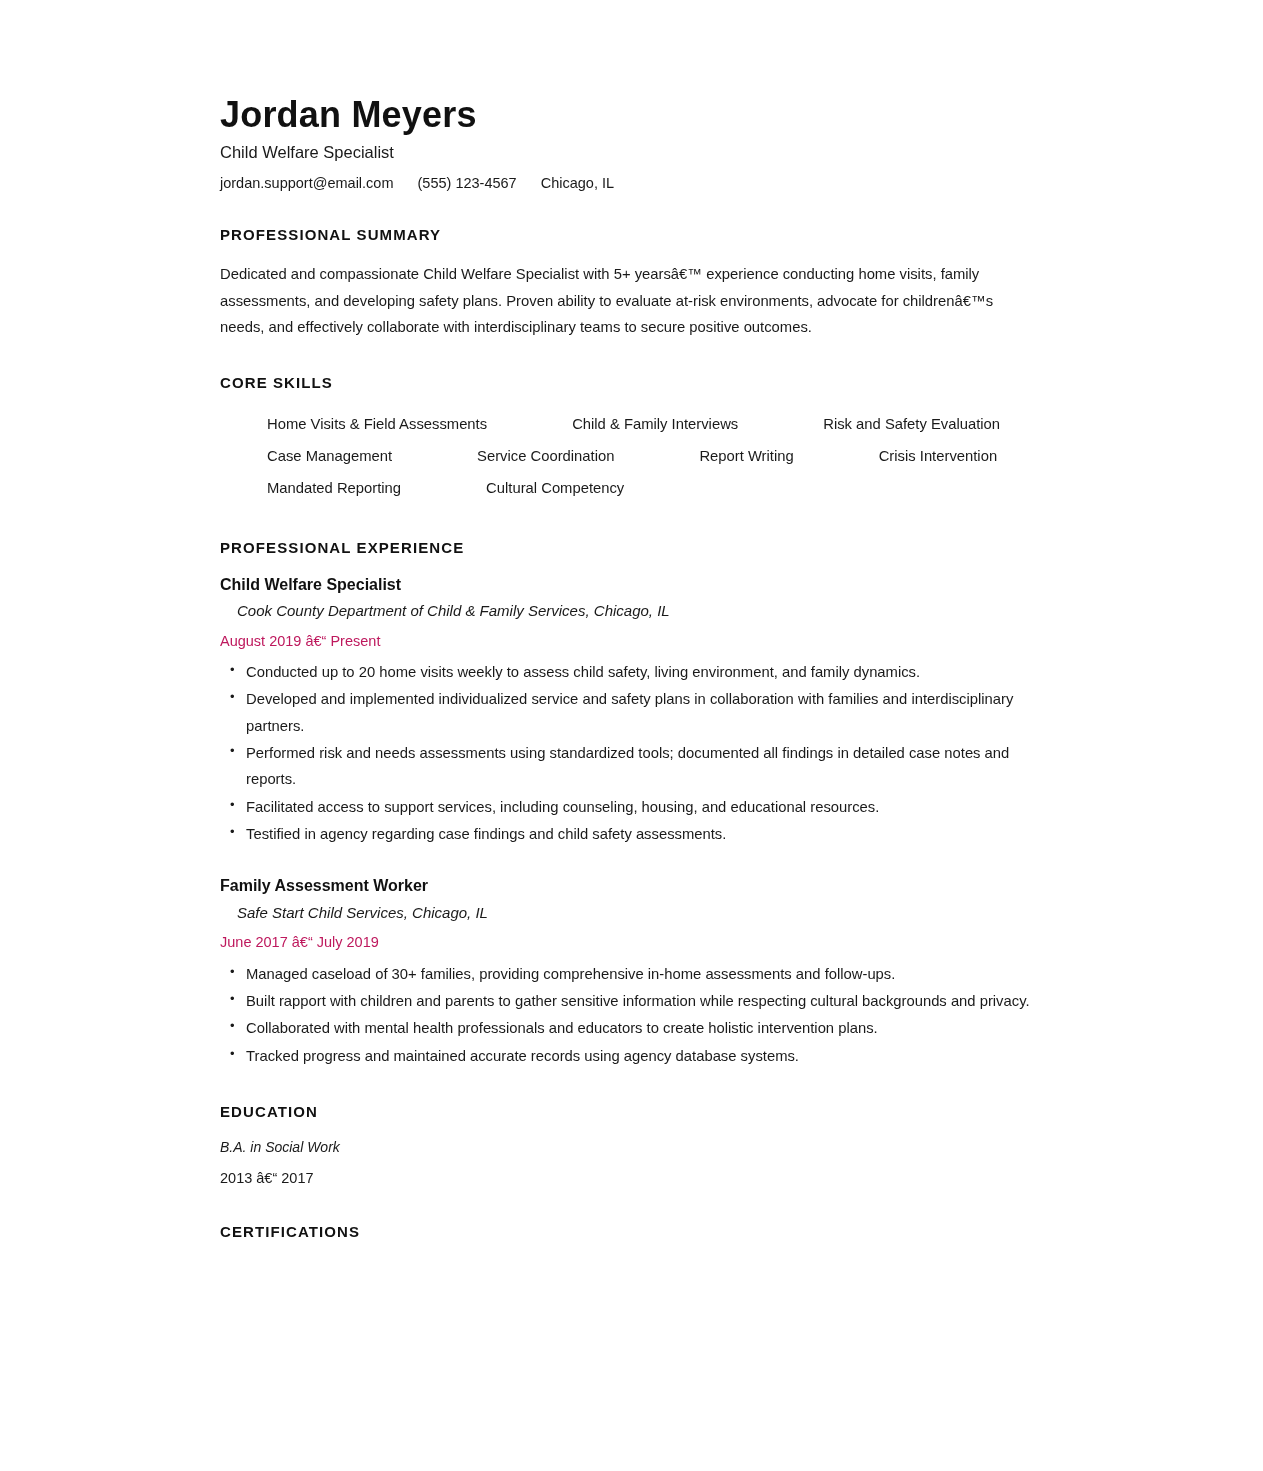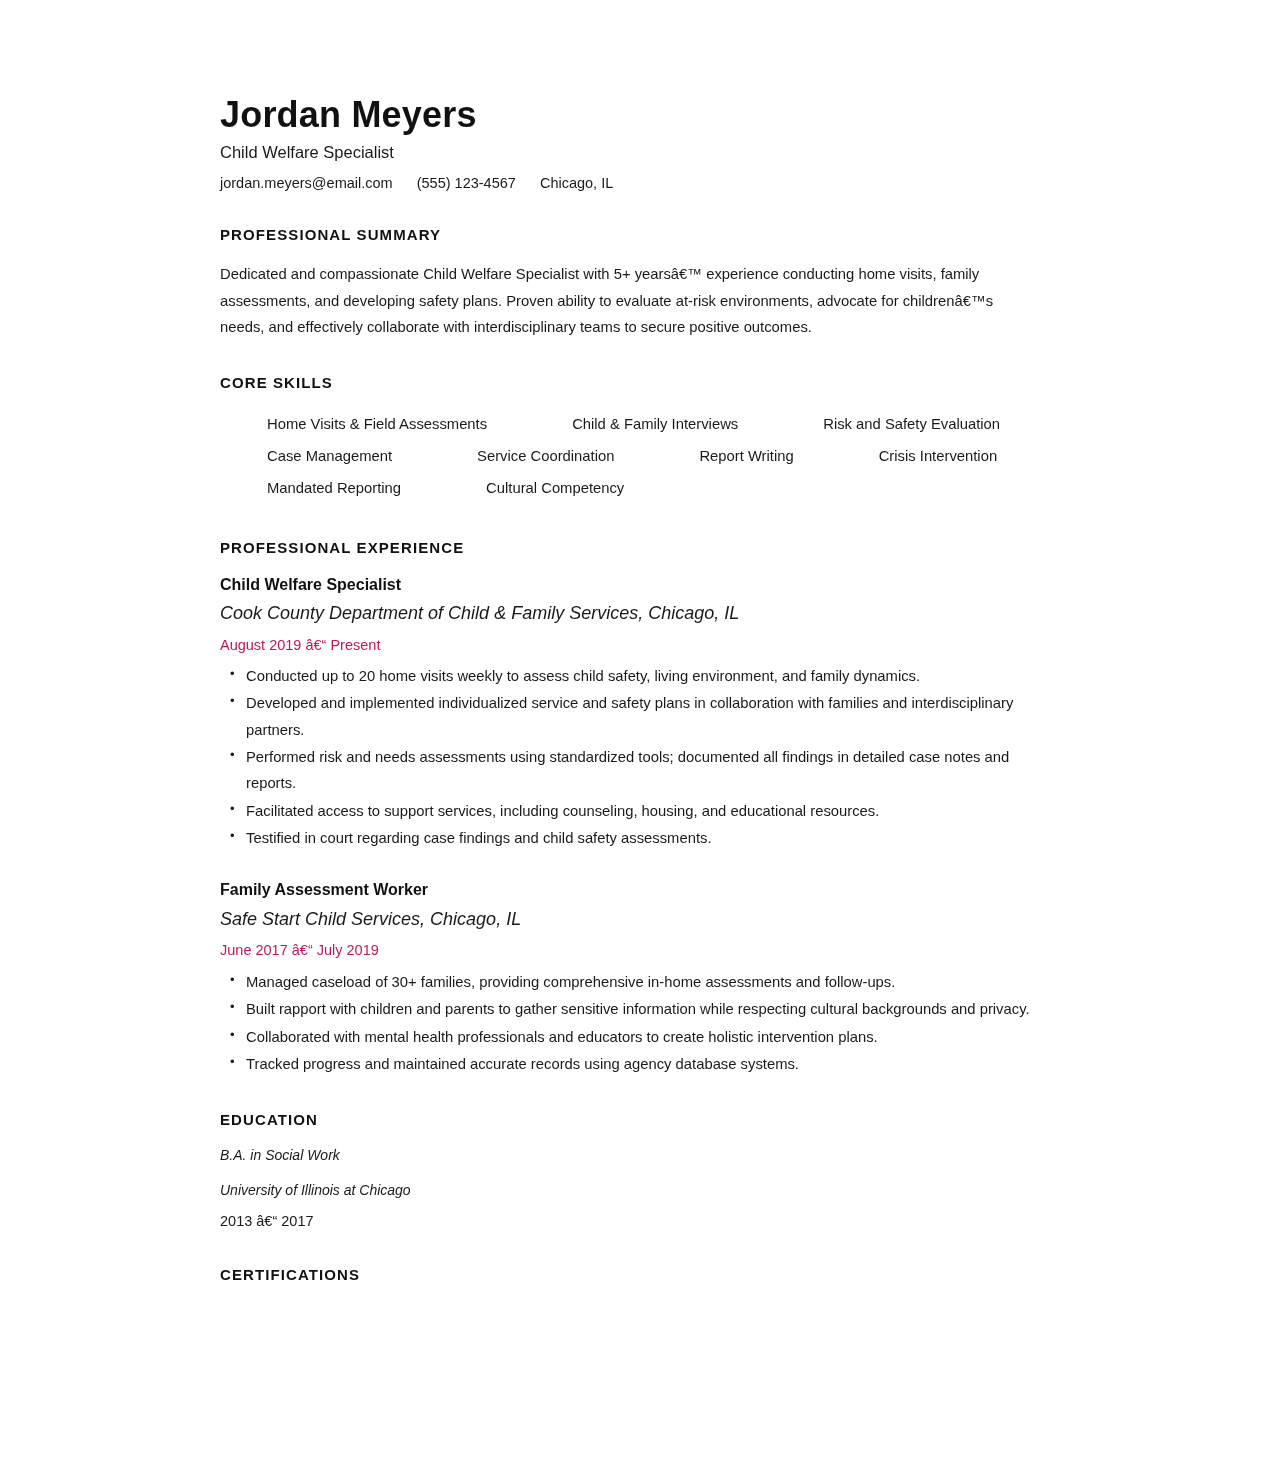--- a/index.html
+++ b/index.html
@@ -95,24 +95,24 @@
   .job { margin-bottom: 28px; }
   .job:last-child { margin-bottom: 0; }
   .job-role {
     font-size: 16px;
     font-weight: bold;
     line-height: 1.35;
     margin: 0 0 6px 0;
     color: #111111;
   }
   .job-company {
-    font-size: 18px;
+    font-size: 15px;
     font-style: italic;
     line-height: 1.35;
-    margin: 0 0 10px 0;
+    margin: 0 0 10px 17px;
     color: #1a1a1a;
   }
   .job-dates {
     font-size: 14.5px;
     line-height: 1.35;
     margin: 0 0 8px 0;
     color: #be185d;
   }
 
   ul.bullets {
@@ -153,21 +153,21 @@
 </head>
 <body>
 
 <div class="resume-clip">
   <div class="resume-page">
 
     <div class="header-block">
       <h1 class="name">Jordan Meyers</h1>
       <div class="job-title-head">Child Welfare Specialist</div>
       <div class="contact-line">
-        <span class="contact-item">jordan.meyers@email.com</span>
+        <span class="contact-item">jordan.support@email.com</span>
         <span class="contact-item">(555) 123-4567</span>
         <span class="contact-item">Chicago, IL</span>
       </div>
     </div>
 
     <div class="section">
       <h2 class="section-title">PROFESSIONAL SUMMARY</h2>
       <p class="summary-text">Dedicated and compassionate Child Welfare Specialist with 5+ yearsâ€™ experience conducting home visits, family assessments, and developing safety plans. Proven ability to evaluate at-risk environments, advocate for childrenâ€™s needs, and effectively collaborate with interdisciplinary teams to secure positive outcomes.</p>
     </div>
 
@@ -183,41 +183,40 @@
 
       <div class="job">
         <div class="job-role">Child Welfare Specialist</div>
         <div class="job-company">Cook County Department of Child &amp; Family Services, Chicago, IL</div>
         <div class="job-dates">August 2019 â€“ Present</div>
         <ul class="bullets">
           <li>Conducted up to 20 home visits weekly to assess child safety, living environment, and family dynamics.</li>
           <li>Developed and implemented individualized service and safety plans in collaboration with families and interdisciplinary partners.</li>
           <li>Performed risk and needs assessments using standardized tools; documented all findings in detailed case notes and reports.</li>
           <li>Facilitated access to support services, including counseling, housing, and educational resources.</li>
-          <li>Testified in court regarding case findings and child safety assessments.</li>
+          <li>Testified in agency regarding case findings and child safety assessments.</li>
         </ul>
       </div>
 
       <div class="job">
         <div class="job-role">Family Assessment Worker</div>
         <div class="job-company">Safe Start Child Services, Chicago, IL</div>
         <div class="job-dates">June 2017 â€“ July 2019</div>
         <ul class="bullets">
           <li>Managed caseload of 30+ families, providing comprehensive in-home assessments and follow-ups.</li>
           <li>Built rapport with children and parents to gather sensitive information while respecting cultural backgrounds and privacy.</li>
           <li>Collaborated with mental health professionals and educators to create holistic intervention plans.</li>
           <li>Tracked progress and maintained accurate records using agency database systems.</li>
         </ul>
       </div>
     </div>
 
     <div class="section">
       <h2 class="section-title">EDUCATION</h2>
       <div class="edu-degree">B.A. in Social Work</div>
-      <div class="edu-school">University of Illinois at Chicago</div>
       <div class="edu-years">2013 â€“ 2017</div>
     </div>
 
     <div class="section">
       <h2 class="section-title">CERTIFICATIONS</h2>
 
     </div>
 
   </div>
 </div>

